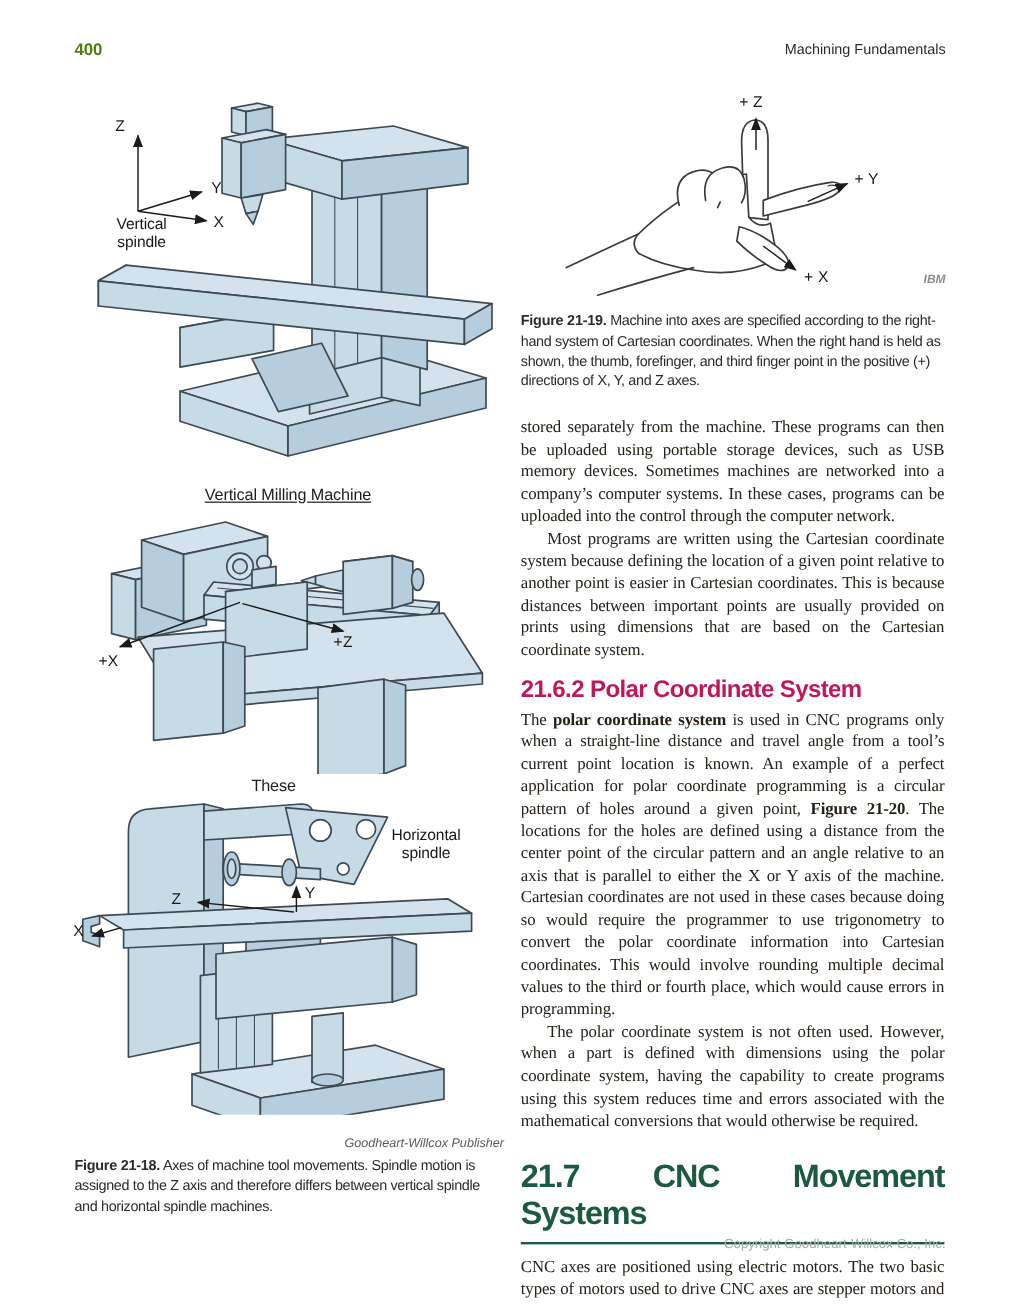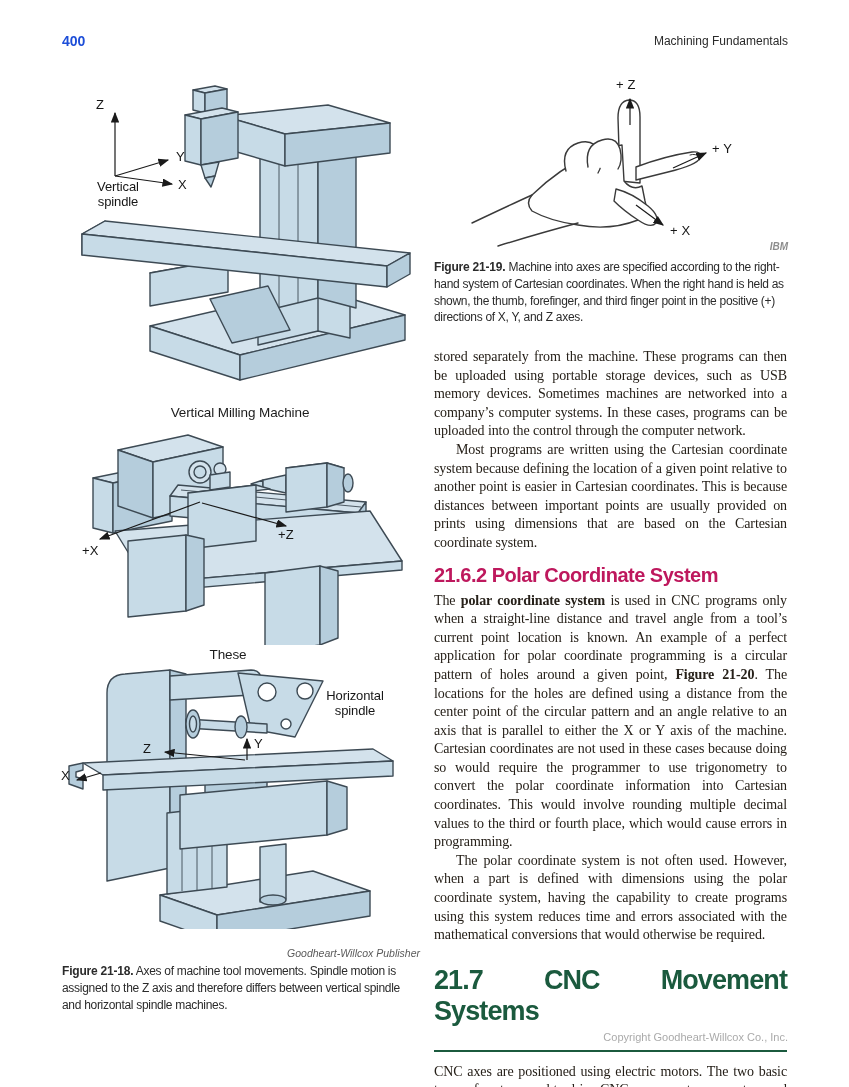--- a/index.html
+++ b/index.html
@@ -1,38 +1,38 @@
 <!DOCTYPE html>
 <html lang="en"><head>
 <meta charset="utf-8">
 <style>
   html,body{margin:0;padding:0;background:#e8e8e8;}
   .page{position:relative;width:849px;height:1087px;background:#ffffff;overflow:hidden;
         font-family:"Liberation Sans",sans-serif;color:#1f1f1f;}
   .abs{position:absolute;}
   
-  .pagenum{font:bold 14px "Liberation Sans",sans-serif;color:#1d4ed8;}
+  .pagenum{font:bold 14px "Liberation Sans",sans-serif;color:#4d7c0f;}
   .runhead{font:12px "Liberation Sans",sans-serif;color:#2a2a2a;text-align:right;}
   
   .figtitle{font:13.5px "Liberation Sans",sans-serif;color:#1c1c1c;text-align:center;letter-spacing:-0.1px;}
   .axislbl{position:absolute;font:13px "Liberation Sans",sans-serif;color:#161616;letter-spacing:0.2px;}
   .sublbl{position:absolute;font:13px/15px "Liberation Sans",sans-serif;color:#161616;text-align:center;letter-spacing:-0.1px;}
   .credit{font:italic 600 10px "Liberation Sans",sans-serif;color:#8d8d8d;text-align:right;}
   .credit2{font:italic 10.5px "Liberation Sans",sans-serif;color:#5a5a5a;text-align:right;}
   .caption{font:12px/16.8px "Liberation Sans",sans-serif;color:#2b2b2b;letter-spacing:-0.3px;text-align:left;}
   .caption b{letter-spacing:-0.2px;}
   
   .bodyflow{font:14px/18.6px "Liberation Serif",serif;color:#262019;text-align:justify;letter-spacing:-0.1px;}
   .bodyflow p{margin:0;hyphens:auto;}
   .bodyflow p.ind{text-indent:22px;}
   .term{font-weight:bold;}
   .figref{font-weight:bold;}
   h3.sec{font:bold 20px "Liberation Sans",sans-serif;color:#be185d;letter-spacing:-0.5px;margin:11px 0 5px 0;}
   h2.sec{font:bold 27px "Liberation Sans",sans-serif;color:#1b5a3e;letter-spacing:-0.9px;
-         margin:20px 0 11px 0;padding-bottom:23px;border-bottom:2.5px solid #1b5a3e;}
+         margin:20px 0 11px 0;padding-bottom:8px;border-bottom:2.5px solid #1b5a3e;}
   .footer{font:11px "Liberation Sans",sans-serif;color:#aaaaaa;text-align:right;}
   svg{display:block;}
   svg .mach{stroke:#3d4a54;stroke-width:1.4;stroke-linejoin:round;}
   svg .thin{stroke-width:0.9;}
   svg .arrow{stroke:#1a1a1a;stroke-width:1.2;fill:none;}
 </style>
 </head>
 <body>
 
 <div class="page">
@@ -87,21 +87,21 @@
       <g class="arrow">
         <line x1="55" y1="93" x2="55" y2="30" marker-end="url(#ahv)"></line>
         <line x1="55" y1="93" x2="108" y2="77" marker-end="url(#ahv)"></line>
         <line x1="55" y1="93" x2="112" y2="101" marker-end="url(#ahv)"></line>
       </g>
     </svg>
     <span class="axislbl" style="left:36px;top:14px;">Z</span>
     <span class="axislbl" style="left:116px;top:66px;">Y</span>
     <span class="axislbl" style="left:118px;top:94px;">X</span>
     <div class="sublbl" style="left:18px;top:96px;width:80px;">Vertical spindle</div>
-    <div class="figtitle abs" style="left:0;top:322px;width:360px;">Vertical Milling Machine</div>
+    <div class="figtitle abs" style="left:0;top:322px;width:360px;text-decoration:underline;">Vertical Milling Machine</div>
   </div>
 
   <div class="abs" style="left:60px;top:423px;width:360px;height:245px;">
     <svg viewBox="0 0 360 222" width="360" height="222">
       <defs>
         <marker id="ahl" markerWidth="9" markerHeight="7" refX="8" refY="3.5" orient="auto">
             <path d="M0,0 L9,3.5 L0,7 Z" fill="#1a1a1a"></path>
           </marker>
       </defs>
       <g class="mach">
@@ -236,21 +236,21 @@
         <line x1="160" y1="52" x2="160" y2="26" marker-end="url(#ahd)"></line>
         <line x1="203" y1="95" x2="236" y2="80" marker-end="url(#ahd)"></line>
         <line x1="166" y1="132" x2="193" y2="152" marker-end="url(#ahd)"></line>
       </g>
     </svg>
     <span class="axislbl" style="left:146px;top:4px;">+ Z</span>
     <span class="axislbl" style="left:242px;top:68px;">+ Y</span>
     <span class="axislbl" style="left:200px;top:150px;">+ X</span>
   </div>
 
-  <div class="abs credit" style="left:598px;top:241px;width:190px;">IBM</div>
+  <div class="abs credit" style="left:598px;top:228px;width:190px;">IBM</div>
   <p class="abs caption" style="left:434px;top:259px;width:356px;margin:0;"><b>Figure 21-19.</b><span> Machine into axes are specified according to the right-hand system of Cartesian coordinates. When the right hand is held as shown, the thumb, forefinger, and third finger point in the positive (+) directions of X, Y, and Z axes.</span></p>
 
   <div class="abs bodyflow" style="left:434px;top:348px;width:353px;">
     <p>stored separately from the machine. These programs can then be uploaded using portable storage devices, such as USB memory devices. Sometimes machines are networked into a company’s computer systems. In these cases, programs can be uploaded into the control through the computer network.</p>
     <p class="ind">Most programs are written using the Cartesian coordinate system because defining the location of a given point relative to another point is easier in Cartesian coordinates. This is because distances between important points are usually provided on prints using dimensions that are based on the Cartesian coordinate system.</p>
     <h3 class="sec">21.6.2 Polar Coordinate System</h3>
     <p><span>The </span><span class="term">polar coordinate system</span><span> is used in CNC programs only when a straight-line distance and travel angle from a tool’s current point location is known. An example of a perfect application for polar coordinate programming is a circular pattern of holes around a given point, </span><span class="figref">Figure 21-20</span><span>. The locations for the holes are defined using a distance from the center point of the circular pattern and an angle relative to an axis that is parallel to either the X or Y axis of the machine. Cartesian coordinates are not used in these cases because doing so would require the programmer to use trigonometry to convert the polar coordinate information into Cartesian coordinates. This would involve rounding multiple decimal values to the third or fourth place, which would cause errors in programming.</span></p>
     <p class="ind">The polar coordinate system is not often used. However, when a part is defined with dimensions using the polar coordinate system, having the capability to create programs using this system reduces time and errors associated with the mathematical conversions that would otherwise be required.</p>
     <h2 class="sec">21.7 CNC Movement Systems</h2>
     <p>CNC axes are positioned using electric motors. The two basic types of motors used to drive CNC axes are stepper motors and servomotors.</p>

